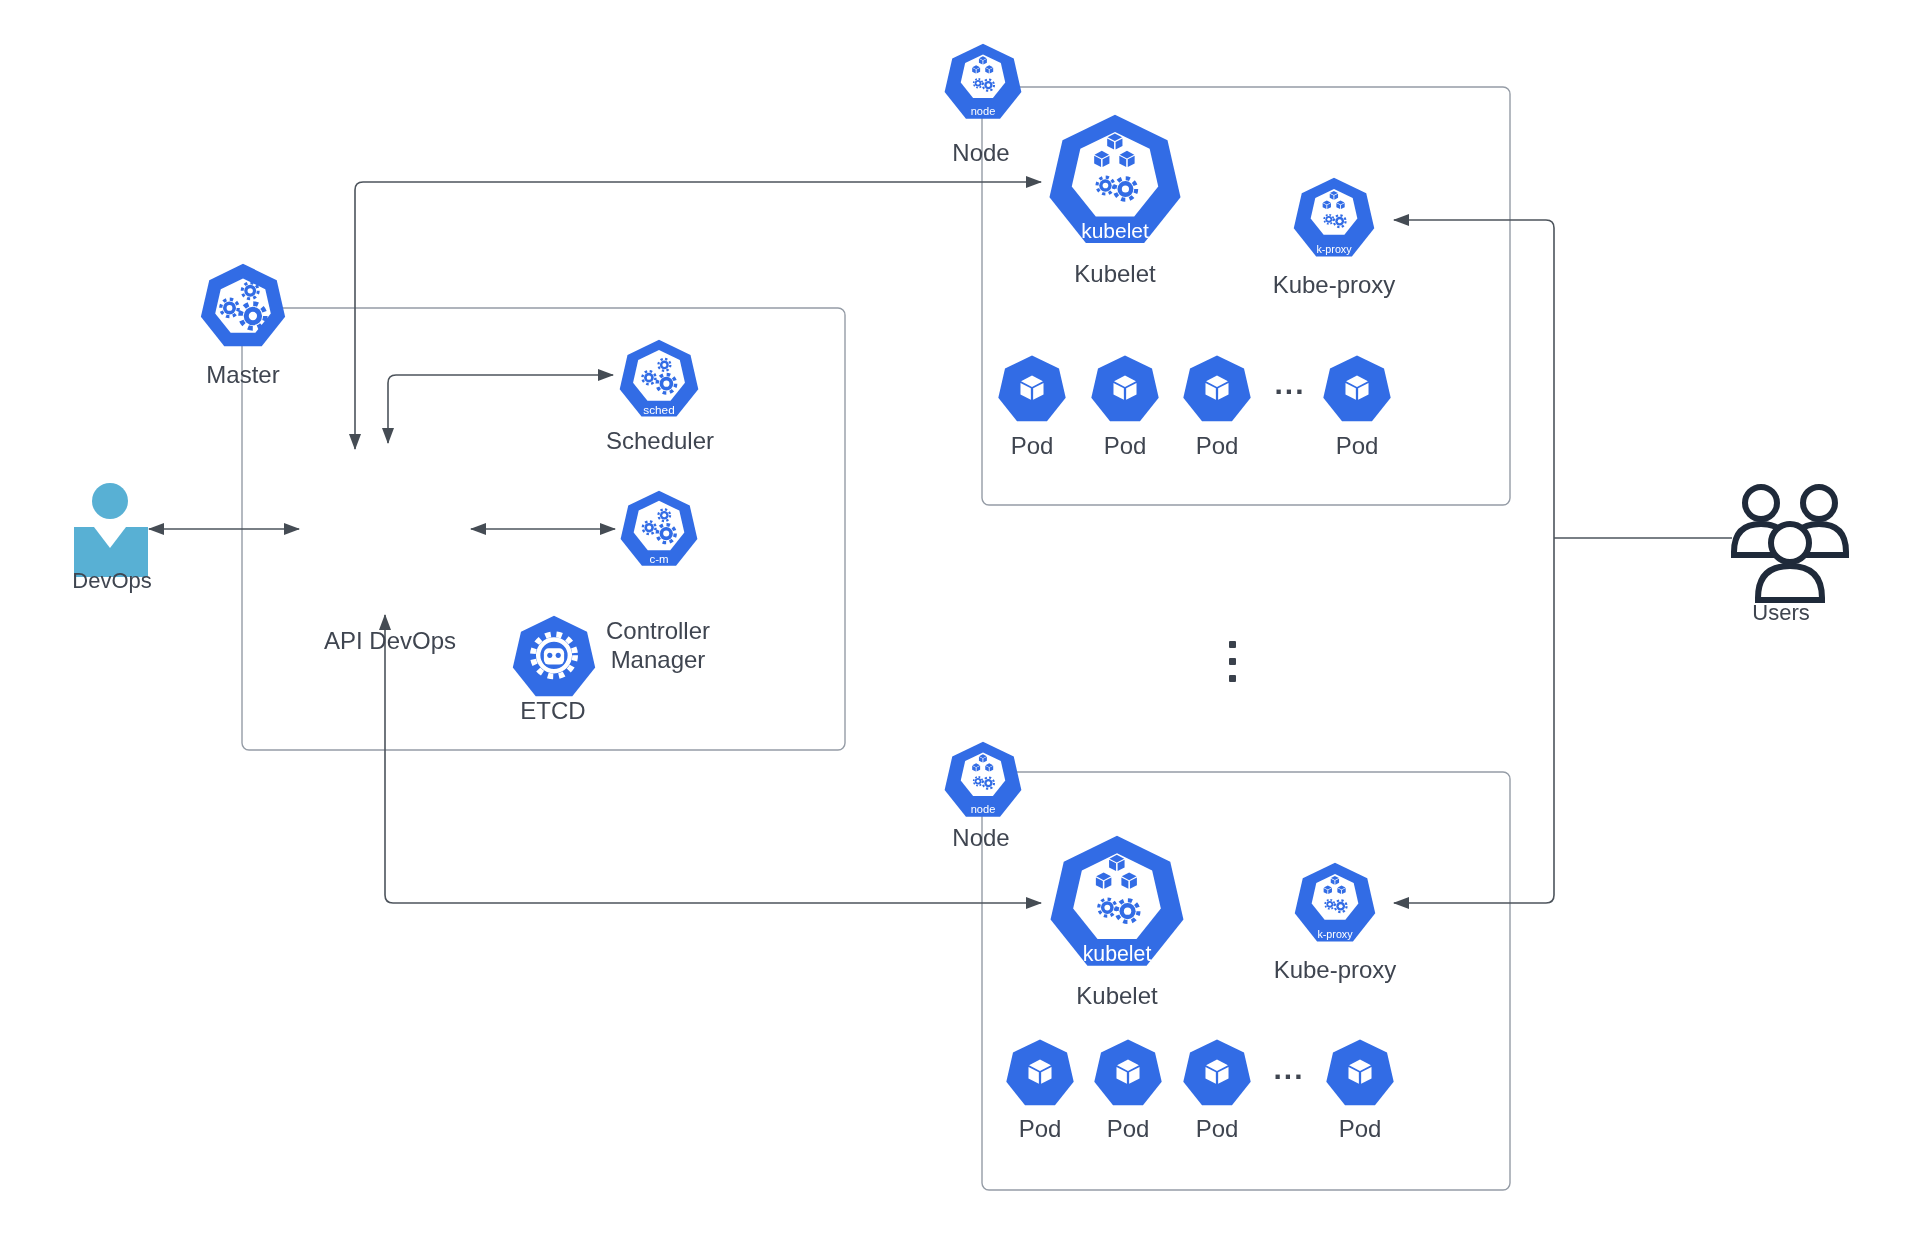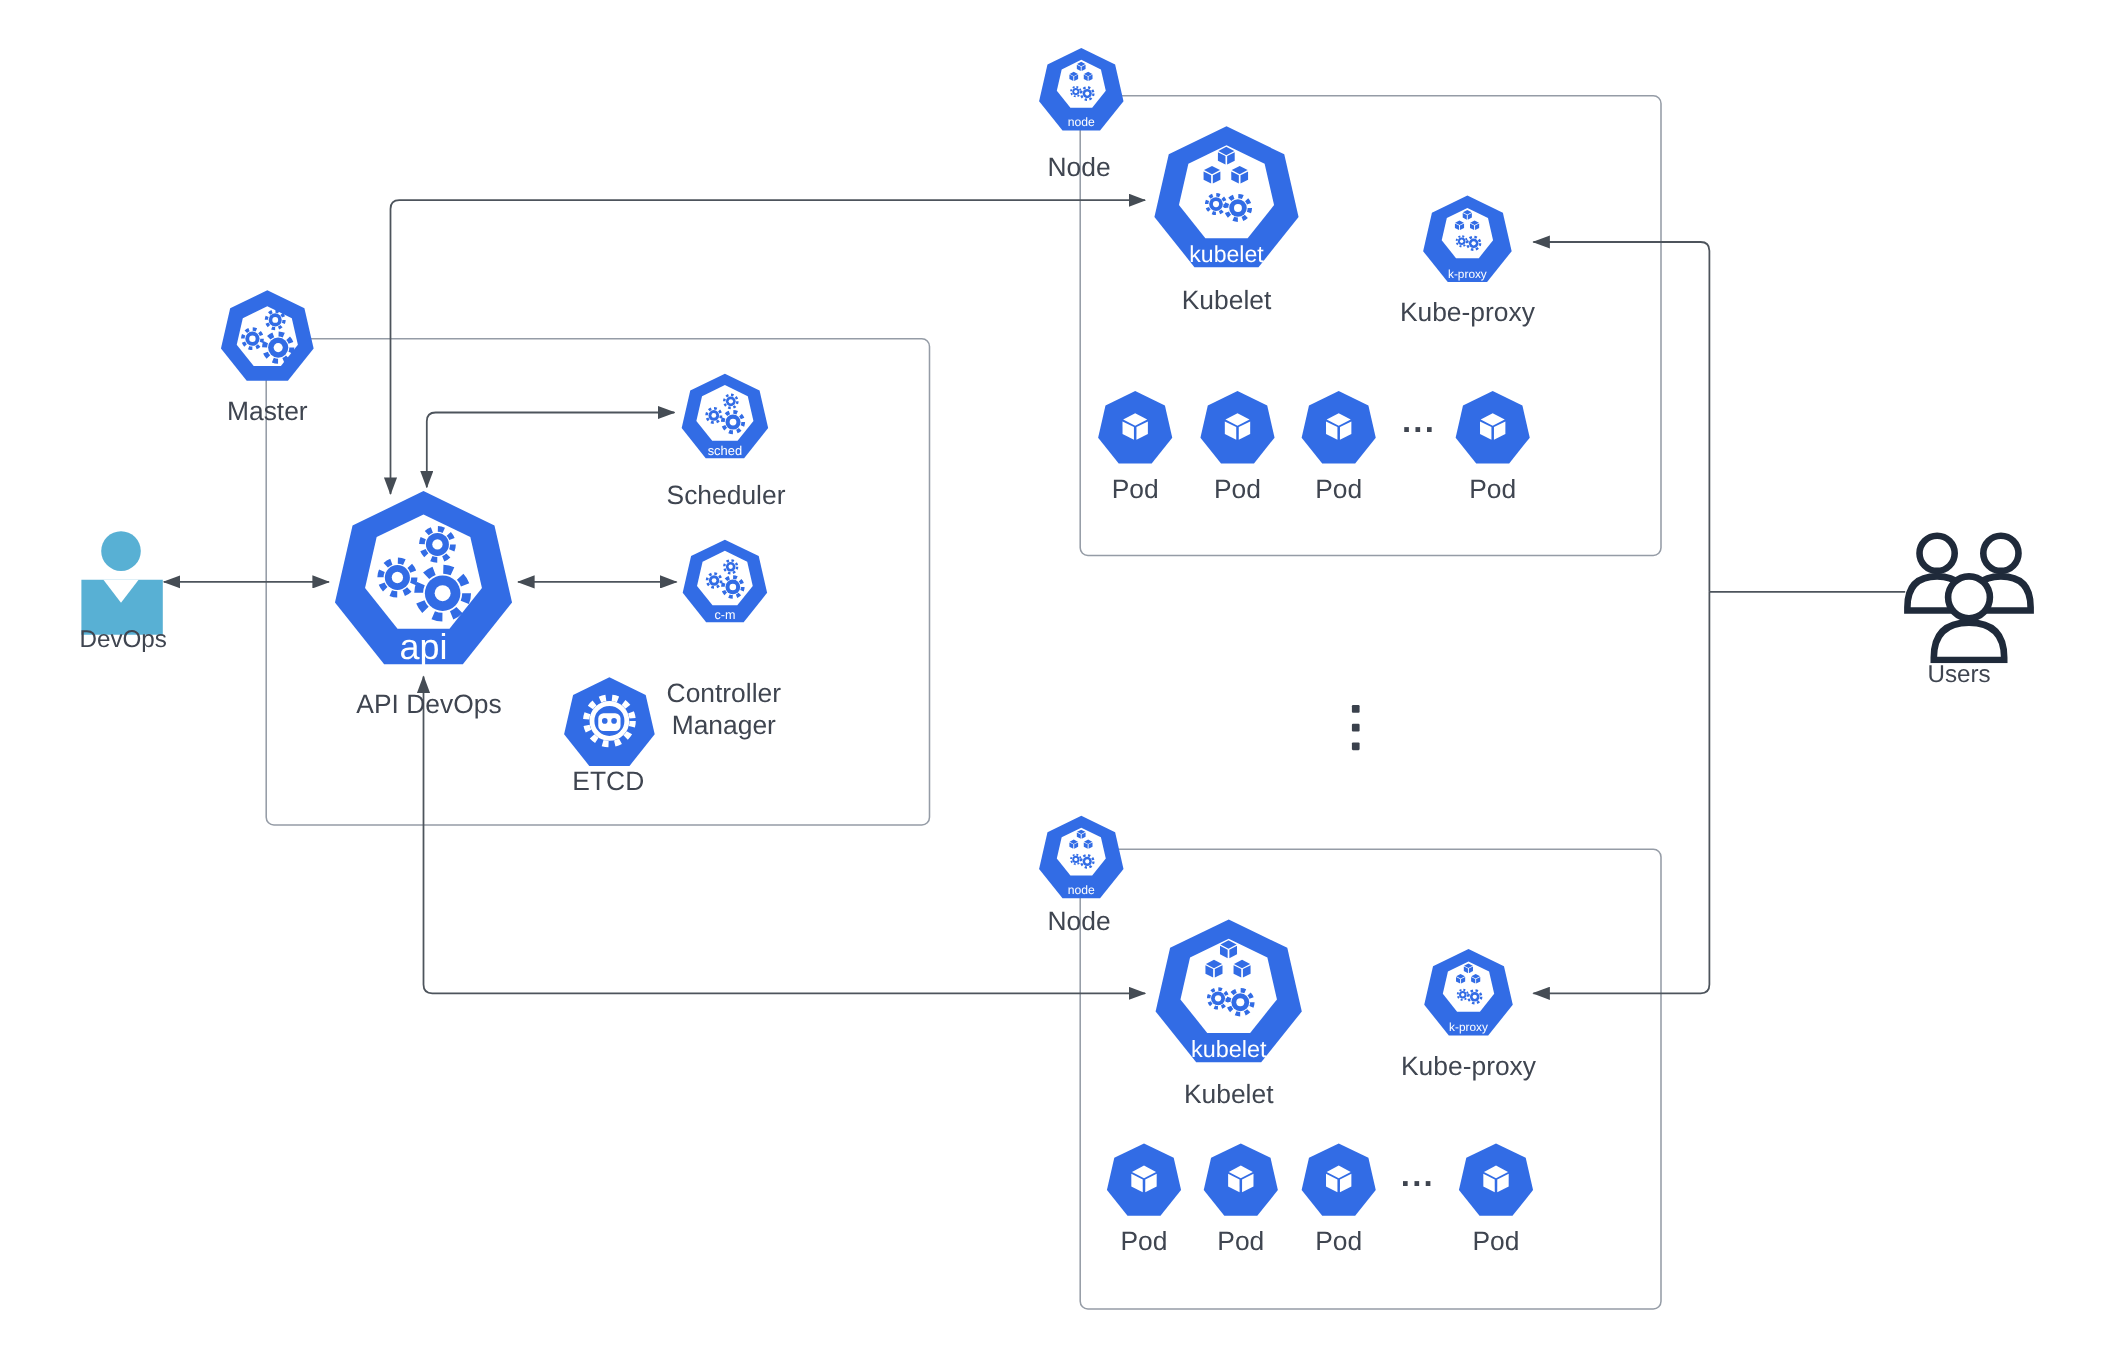--- a/index.html
+++ b/index.html
@@ -113,39 +113,31 @@
 
   <div class="icon" style="left:198px;top:262px;width:90px;height:90px">
     <svg viewBox="0 0 100 100">
       <use href="#hepta" fill="#326ce5"></use>
       <use href="#hepta" fill="#ffffff" transform="translate(17,17) scale(0.66)"></use>
       <use href="#em-gears"></use>
     </svg>
   </div>
   <div class="lbl" style="left:243px;top:360px">Master</div>
 
-  <div class="icon" style="left:299px;top:443px;width:172px;height:172px">
-    <svg viewBox="0 0 100 100">
-      <use href="#hepta" fill="#326ce5"></use>
-      <use href="#hepta" fill="#ffffff" transform="translate(17,13) scale(0.66)"></use>
-      <use href="#em-gears" transform="translate(50,44) scale(0.92) translate(-50,-47)"></use>
-      <text x="50" y="91" text-anchor="middle" font-size="19" class="badge">api</text>
-    </svg>
-  </div>
   <div class="lbl" style="left:390px;top:626px">API DevOps</div>
 
   <div class="icon" style="left:617px;top:338px;width:84px;height:84px">
     <svg viewBox="0 0 100 100">
       <use href="#hepta" fill="#326ce5"></use>
       <use href="#hepta" fill="#ffffff" transform="translate(17,13) scale(0.66)"></use>
       <use href="#em-gears" transform="translate(50,44) scale(0.8) translate(-50,-47)"></use>
       <text x="50" y="90" text-anchor="middle" font-size="14" class="badge">sched</text>
     </svg>
   </div>
-  <div class="lbl" style="left:660px;top:436px">Scheduler</div>
+  <div class="lbl" style="left:660px;top:426px">Scheduler</div>
 
   <div class="icon" style="left:618px;top:489px;width:82px;height:82px">
     <svg viewBox="0 0 100 100">
       <use href="#hepta" fill="#326ce5"></use>
       <use href="#hepta" fill="#ffffff" transform="translate(17,13) scale(0.66)"></use>
       <use href="#em-gears" transform="translate(50,44) scale(0.8) translate(-50,-47)"></use>
       <text x="50" y="90" text-anchor="middle" font-size="14" class="badge">c-m</text>
     </svg>
   </div>
   <div class="lbl wrap" style="left:658px;top:616px">Controller Manager</div>

